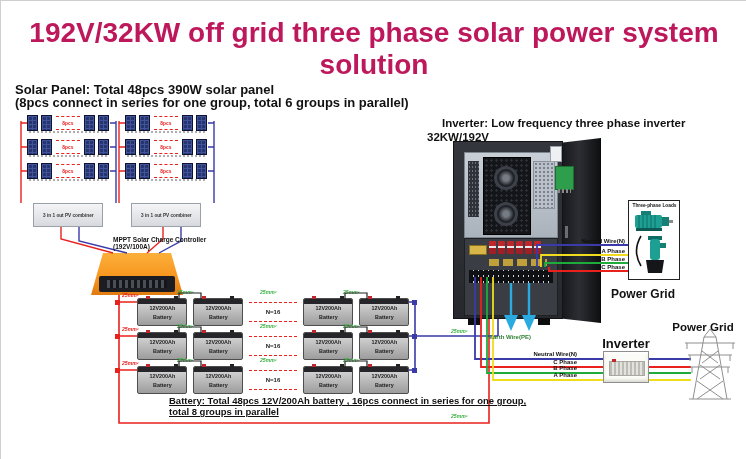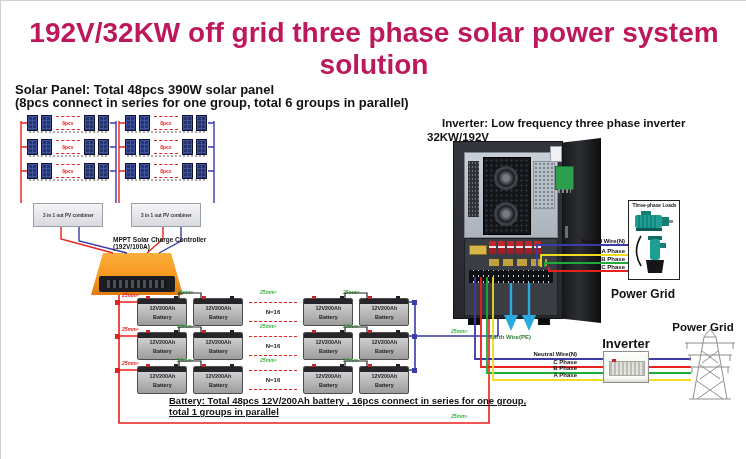--- a/index.html
+++ b/index.html
@@ -291,21 +291,21 @@
   <span class="wsize grn" style="left:176px;top:357px;">25mm²</span>
   <span class="wsize grn" style="left:259px;top:357px;">25mm²</span>
   <span class="wsize grn" style="left:342px;top:357px;">25mm²</span>
   <span class="wsize red" style="left:121px;top:292px;">25mm²</span>
   <span class="wsize red" style="left:121px;top:326px;">25mm²</span>
   <span class="wsize red" style="left:121px;top:360px;">25mm²</span>
   <span class="wsize grn" style="left:450px;top:328px;">25mm²</span>
   <span class="wsize grn" style="left:450px;top:413px;">25mm²</span>
 
   <div class="lbl s9 b" style="left:168px;top:395px;">Battery:  Total 48pcs 12V/200Ah battery , 16pcs connect in series for one group,</div>
-  <div class="lbl s9 b" style="left:168px;top:406px;">total 1 groups in parallel</div>
+  <div class="lbl s9 b" style="left:168px;top:406px;">total 8 groups in parallel</div>
 
   <div class="lbl s12 b" style="left:441px;top:116px;">Inverter:  Low frequency three phase inverter</div>
   <div class="lbl s12 b" style="left:426px;top:130px;">32KW/192V</div>
 
   <div class="door"></div>
   <div class="handle"></div>
   <div class="cab">
     <div class="cab-top">
       <div class="grille"></div>
       <div class="fanunit">

